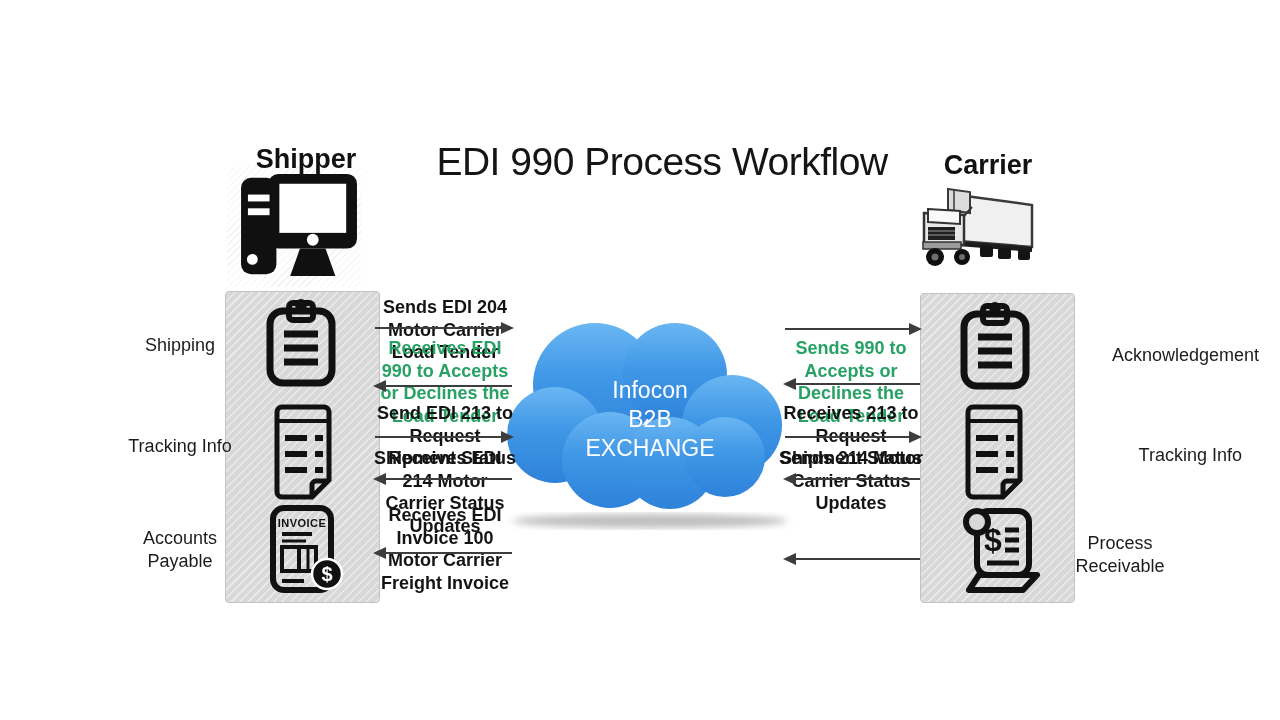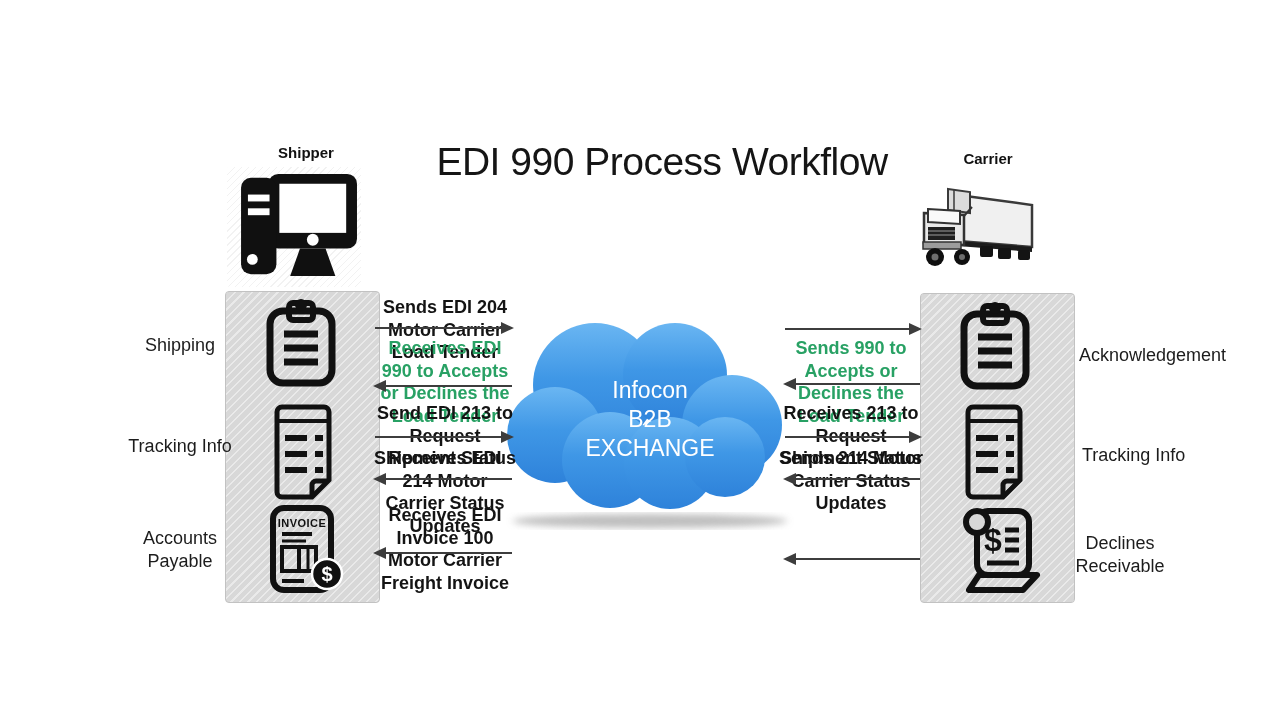--- a/index.html
+++ b/index.html
@@ -5,31 +5,31 @@
   html,body{margin:0;padding:0;background:#fff;}
   #stage{
     position:relative;width:1280px;height:720px;overflow:hidden;
     font-family:"Liberation Sans","DejaVu Sans",sans-serif;background:#ffffff;
   }
   .abs{position:absolute;}
   .title{
     width:490px;text-align:center;font-size:39px;font-weight:400;
     letter-spacing:-0.5px;color:#151515;
   }
-  .actor-label{width:150px;text-align:center;font-size:15px;font-weight:700;color:#111;}
+  .actor-label{width:150px;text-align:center;font-size:27px;font-weight:700;color:#111;}
   .panel{
     background:#d8d8d8;border:1px solid #c2c2c2;border-radius:4px;
     background-image:repeating-linear-gradient(135deg,rgba(255,255,255,0.45) 0px,rgba(255,255,255,0.45) 1.5px,rgba(255,255,255,0) 1.5px,rgba(255,255,255,0) 6px);
   }
   .hatch-pad{
     background-image:repeating-linear-gradient(135deg,rgba(0,0,0,0.05) 0px,rgba(0,0,0,0.05) 1px,rgba(0,0,0,0) 1px,rgba(0,0,0,0) 5px);
     border-radius:3px;
   }
   .side-label{font-size:18px;color:#1c1c1c;text-align:center;line-height:1.3;}
-  .side-label.left-align{text-align:left;}
+  .side-label.left-align{text-align:right;}
   .flow-label{
     width:148px;text-align:center;font-size:18px;font-weight:700;
     line-height:1.26;color:#141414;
   }
   .flow-label.green{color:#28a164;}
   .arrow{position:absolute;height:0;border-top:2.5px solid #3d3d3d;}
   .arrow.right::after{
     content:'';position:absolute;right:-2px;top:-7.5px;width:0;height:0;
     border-left:13px solid #3d3d3d;border-top:6px solid transparent;border-bottom:6px solid transparent;
   }
@@ -147,21 +147,21 @@
     <line x1="50" y1="45" x2="64" y2="45" stroke="#111" stroke-width="5"></line>
     <line x1="32" y1="58" x2="64" y2="58" stroke="#111" stroke-width="5"></line>
   </svg>
 
   <div class="abs side-label" style="left:115px;top:334px;width:130px;">Shipping</div>
   <div class="abs side-label" style="left:105px;top:435px;width:150px;">Tracking Info</div>
   <div class="abs side-label" style="left:110px;top:527px;width:140px;">Accounts Payable</div>
 
   <div class="abs side-label left-align" style="left:1079px;top:344px;width:180px;">Acknowledgement</div>
   <div class="abs side-label left-align" style="left:1082px;top:444px;width:160px;">Tracking Info</div>
-  <div class="abs side-label" style="left:1062px;top:532px;width:116px;">Declines Receivable</div>
+  <div class="abs side-label" style="left:1062px;top:532px;width:116px;">Process Receivable</div>
 
   <svg class="abs" style="left:500px;top:305px;" width="300" height="230" viewBox="0 0 300 230">
     <defs>
       <linearGradient id="cg" x1="0" y1="0" x2="0" y2="1">
         <stop offset="0" stop-color="#6ab6f2"></stop>
         <stop offset="0.45" stop-color="#3f97e6"></stop>
         <stop offset="1" stop-color="#2e82da"></stop>
       </linearGradient>
       <filter id="blur">
           <feGaussianBlur stdDeviation="3.5"></feGaussianBlur>

